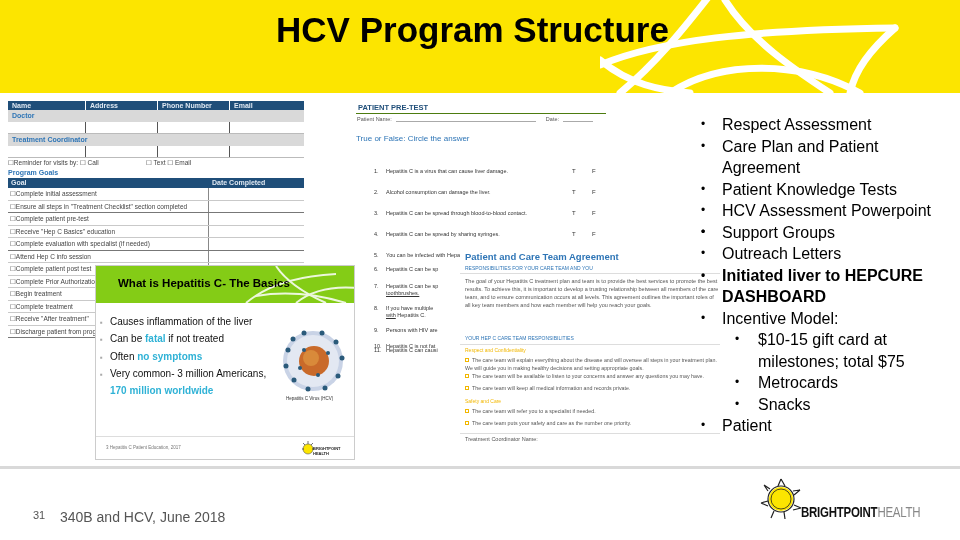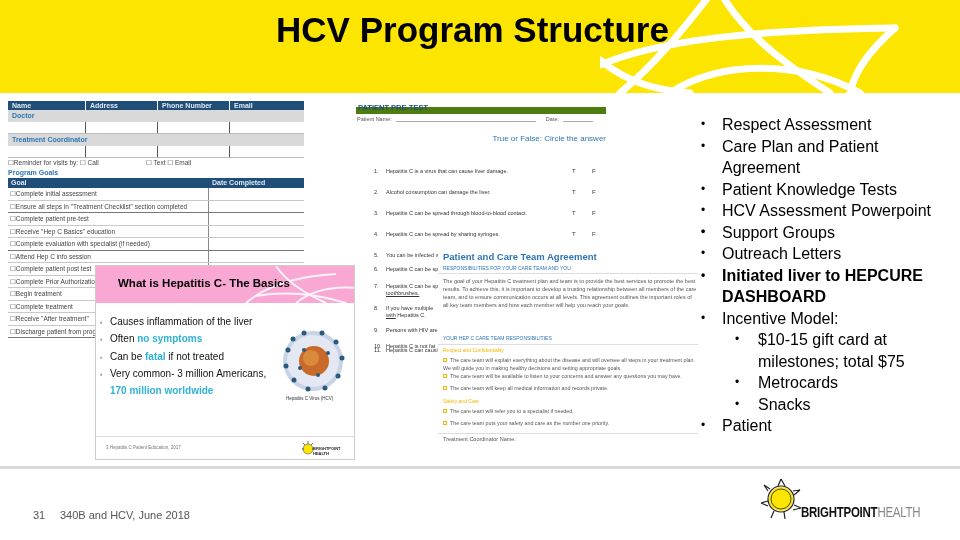--- a/index.html
+++ b/index.html
@@ -21,42 +21,42 @@
     .form-doc .blank-row span { border-right: 1px solid #555; height: 100%; }
     .form-doc .reminder { height: 10px; line-height: 10px; font-size: 6.5px; color: #444; display: flex; }
     .form-doc .goals-title { color: #2e75b6; font-weight: bold; font-size: 7px; height: 10px; line-height: 10px; }
     .form-doc .goal-hdr { display: flex; background: #1f4e79; color: #dfe8f2; font-weight: bold; height: 10px; line-height: 10px; }
     .form-doc .goal-row { display: flex; height: 12.5px; line-height: 12px; border-bottom: 1px solid #c9c9c9; font-size: 6.5px; color: #444; }
     .form-doc .goal-row .g { width: 201px; border-right: 1px solid #888; padding-left: 2px; white-space: nowrap; overflow: hidden; }
     .form-doc .goal-row.thick { border-bottom: 1px solid #777; }
 
     
     .pretest { position: absolute; left: 356px; top: 100px; width: 250px; height: 260px; background: #fff; font-size: 6px; color: #333; }
-    .pretest .pt-title { font-weight: bold; color: #1f4e79; font-size: 7.5px; padding-top: 3px; padding-left: 2px; border-bottom: 7px solid #4d7c0f; height: 14px; }
+    .pretest .pt-title { font-weight: bold; color: #1f4e79; font-size: 7.5px; padding-top: 3px; padding-left: 2px; border-bottom: 1px solid #4d7c0f; height: 14px; }
     .pretest .pt-name { display: flex; height: 10px; line-height: 10px; font-size: 5.5px; color: #555; padding-left: 1px; }
     .pretest .pt-name .line { border-bottom: 1px solid #aaa; width: 140px; margin-left: 4px; height: 8px; position: relative; }
-    .pretest .pt-tf { text-align: right; color: #2e75b6; font-size: 8px; margin-top: 10px; height: 14px; }
+    .pretest .pt-tf { text-align: left; color: #2e75b6; font-size: 8px; margin-top: 10px; height: 14px; }
     .pretest .q { position: absolute; left: 18px; font-size: 5.5px; color: #333; white-space: nowrap; }
     .pretest .q .num { display: inline-block; width: 12px; }
     .pretest .q .tf { position: absolute; font-size: 6px; }
 
     
-    .agreement { position: absolute; left: 438px; top: 247px; width: 270px; height: 215px; background: #fff; font-size: 5.5px; color: #444; }
+    .agreement { position: absolute; left: 460px; top: 247px; width: 270px; height: 215px; background: #fff; font-size: 5.5px; color: #444; }
     .agreement .ag-title { color: #2e75b6; font-weight: bold; font-size: 9.5px; padding-left: 5px; padding-top: 4px; height: 18px; }
     .agreement .ag-sub { color: #2e75b6; font-size: 5px; padding-left: 5px; height: 9px; border-bottom: 1px solid #ddd; margin-right: 10px; }
     .agreement .ag-para { padding: 3px 10px 0 5px; line-height: 8px; color: #555; height: 44px; }
     .agreement .ag-sec { color: #2e75b6; font-size: 5px; padding-left: 5px; margin-top: 17px; height: 10px; border-bottom: 1px solid #ddd; margin-right: 10px; }
     .agreement .ag-cat { color: #f2b700; font-size: 5px; padding-left: 5px; height: 11px; line-height: 11px; }
     .agreement .ag-item { padding-left: 5px; font-size: 5.3px; color: #555; line-height: 8px; min-height: 12px; padding-right: 4px; }
     .agreement .ag-item .cb { display: inline-block; width: 4px; height: 4px; border: 1px solid #f2b700; margin-right: 3px; }
     .agreement .ag-foot { padding-left: 5px; font-size: 5.5px; color: #555; border-top: 1px solid #ddd; margin-top: 2px; padding-top: 2px; margin-right: 10px; }
 
     
     .slide { position: absolute; left: 95px; top: 265px; width: 260px; height: 195px; background: #fff; border: 1px solid #ccc; overflow: hidden; }
-    .slide .slide-band { position: absolute; left: 0; top: 0; width: 260px; height: 37px; background: #f9a8d4; overflow: hidden; }
+    .slide .slide-band { position: absolute; left: 0; top: 0; width: 260px; height: 37px; background: #84cc16; overflow: hidden; }
     .slide .slide-title { position: absolute; left: 22px; top: 11px; font-weight: bold; font-size: 11.5px; color: #000; }
     .slide ul { position: absolute; left: 4px; top: 48px; list-style: none; }
     .slide li { font-size: 10px; line-height: 16.3px; color: #111; white-space: nowrap; }
     .slide li .b { color: #aaa; display: inline-block; width: 10px; font-size: 8px; }
     .slide li .hl { color: #2fb2d6; font-weight: bold; }
     .slide .cont { padding-left: 10px; }
     .slide .virus { position: absolute; left: 182px; top: 62px; }
     .slide .virus-cap { position: absolute; left: 190px; top: 130px; font-size: 4.5px; color: #333; }
     .slide .slide-foot { position: absolute; left: 0; top: 170px; width: 260px; height: 25px; border-top: 1px solid #ddd; }
     .slide .slide-foot-text { position: absolute; left: 10px; top: 8px; font-size: 4.5px; color: #777; }
@@ -67,21 +67,21 @@
     .bullets { position: absolute; left: 697px; top: 114px; width: 260px; font-size: 16px; line-height: 21.5px; color: #000; }
     .bullets .item { position: relative; padding-left: 25px; }
     .bullets .item .dot { position: absolute; left: 4px; top: 0; font-size: 12px; }
     .bullets .item.bold { font-weight: bold; }
     .bullets .sub { position: relative; padding-left: 61px; }
     .bullets .sub .dot { position: absolute; left: 38px; top: 0; font-size: 12px; }
 
     
     .footer-line { position: absolute; left: 0; top: 466px; width: 960px; height: 3px; background: #d9d9d9; }
     .slide-number { position: absolute; left: 33px; top: 509px; font-size: 11px; color: #555; }
-    .footer-text { position: absolute; left: 60px; top: 509px; font-size: 11px; color: #555; }
+    .footer-text { position: absolute; left: 60px; top: 509px; font-size: 14px; color: #555; }
     .logo { position: absolute; left: 757px; top: 476px; width: 180px; height: 50px; }
     .logo-text { position: absolute; left: 801px; top: 504px; font-size: 14px; font-weight: bold; letter-spacing: -0.3px; transform: scaleX(0.82); transform-origin: left; }
     .logo-text .dark { color: #111; }
     .logo-text .grey { color: #888; font-weight: normal; }
   </style>
 </head>
 <body>
 
 <div class="header">
   <svg class="deco" width="360" height="93" viewBox="0 0 360 93">
@@ -211,22 +211,22 @@
         <path d="M150 37 C 170 20, 200 10, 240 8"></path>
         <path d="M180 0 C 190 15, 210 28, 230 37"></path>
         <path d="M200 37 C 215 25, 235 20, 260 22"></path>
         <path d="M160 30 C 190 25, 220 28, 250 37"></path>
       </g>
     </svg>
     <div class="slide-title">What is Hepatitis C- The Basics</div>
   </div>
   <ul>
     <li><span class="b">▪</span><span>Causes inflammation of the liver</span></li>
+    <li><span class="b">▪</span><span>Can be </span><span class="hl">fatal</span><span> if not treated</span></li>
     <li><span class="b">▪</span><span>Often </span><span class="hl">no symptoms</span></li>
-    <li><span class="b">▪</span><span>Can be </span><span class="hl">fatal</span><span> if not treated</span></li>
     <li><span class="b">▪</span><span>Very common- 3 million Americans,</span></li>
     <li class="cont"><span class="hl">170 million worldwide</span></li>
   </ul>
   <svg class="virus" width="70" height="66" viewBox="0 0 70 66">
     <circle cx="35" cy="33" r="30" fill="#c9d3e6"></circle>
     <circle cx="35" cy="33" r="26" fill="#e3e8f2"></circle>
     <circle cx="36" cy="33" r="15" fill="#c96a2a"></circle>
     <circle cx="33" cy="30" r="8" fill="#d98a3a"></circle>
     <g fill="#2a5a7a">
       <circle cx="10" cy="22" r="2.5"></circle>

